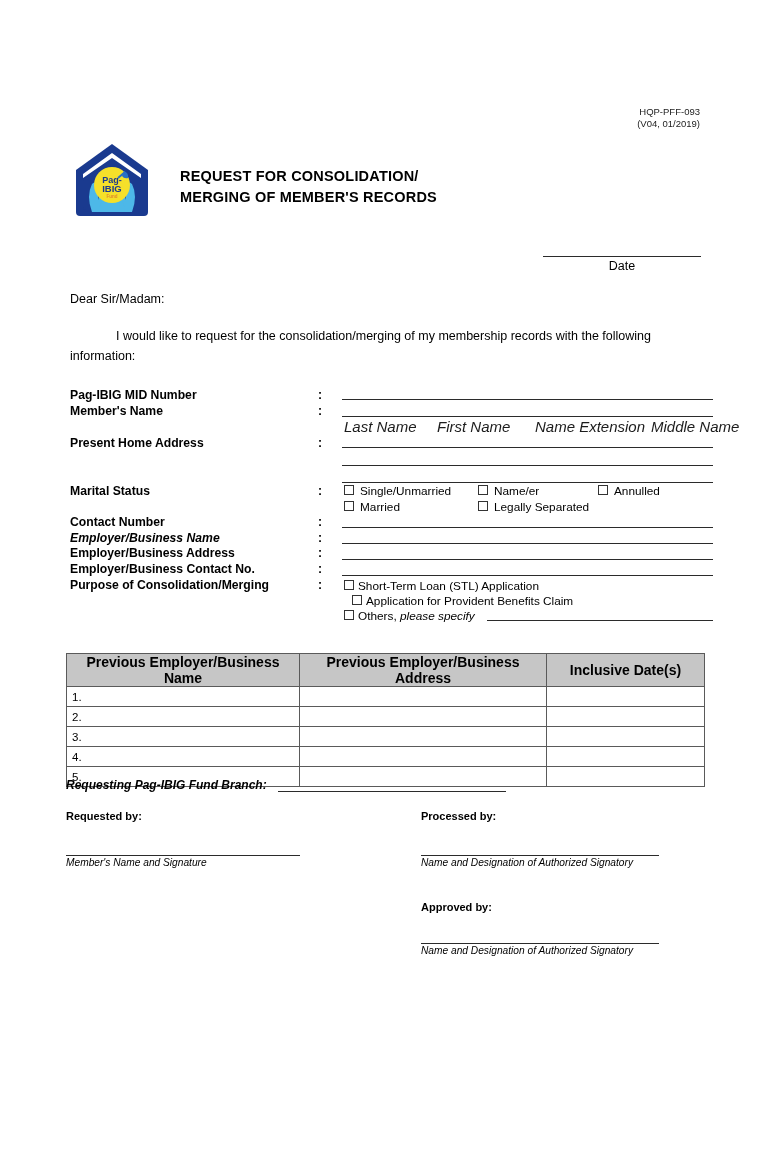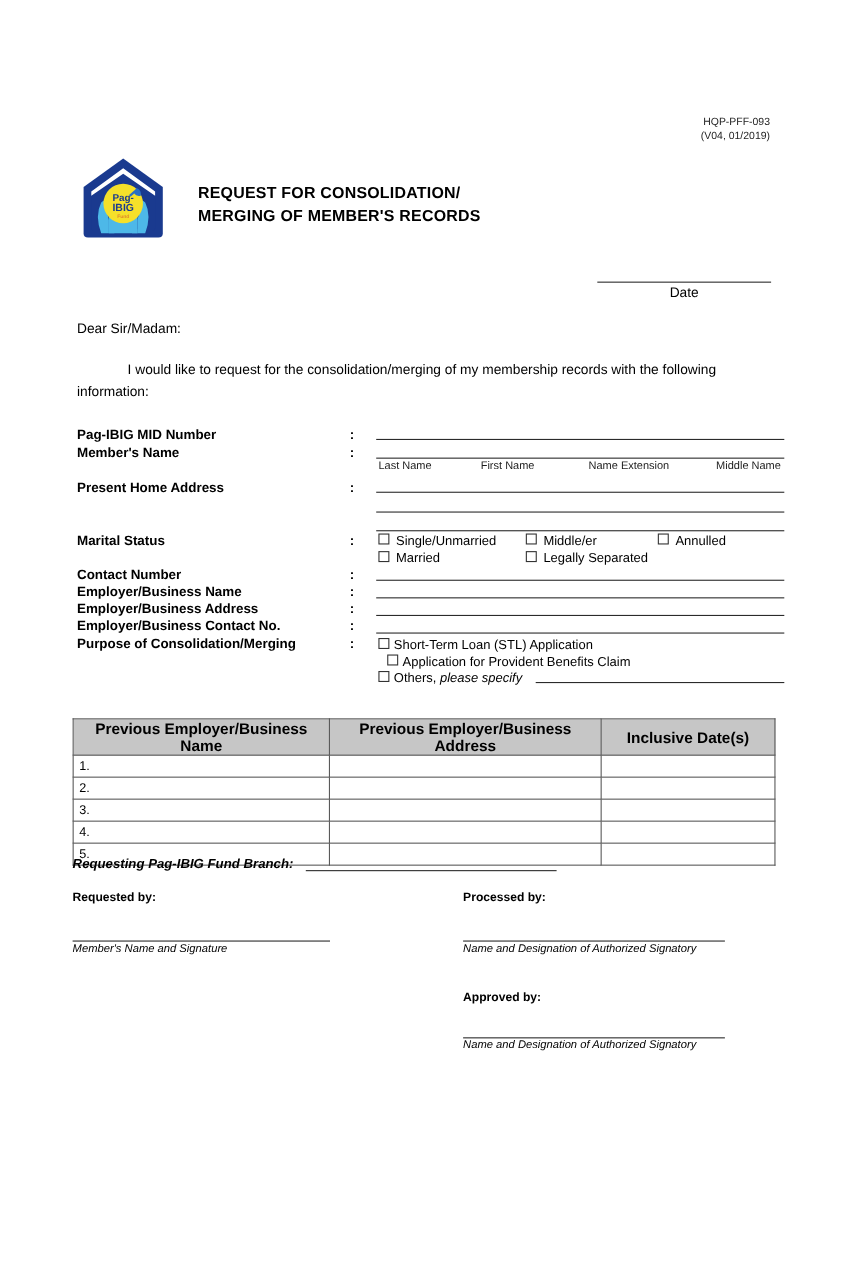--- a/index.html
+++ b/index.html
@@ -101,21 +101,22 @@
     font-weight: bold;
   }
   .fline {
     position: absolute;
     left: 342px;
     width: 371px;
     border-bottom: 1.3px solid #2b2b2b;
   }
   .sub-italic {
     position: absolute;
-    font-size: 10px;
+    font-size: 15px;
+    font-style: italic;
     color: #1c1c1c;
     white-space: nowrap;
   }
   .opt {
     position: absolute;
     font-size: 11.8px;
     white-space: nowrap;
   }
   .cbx {
     display: inline-block;
@@ -258,37 +259,37 @@
   <div class="fline" style="top:465px;"></div>
   <div class="fline" style="top:482px;"></div>
 
   <div class="lbl" style="left:70px; top:484px;">Marital Status</div>
   <div class="colon" style="top:484px;">:</div>
 
   <div class="opt" style="left:344px; top:484px;">
     <span class="cbx"></span><span>Single/Unmarried</span>
   </div>
   <div class="opt" style="left:478px; top:484px;">
-    <span class="cbx"></span><span>Middle/er</span>
+    <span class="cbx"></span><span>Name/er</span>
   </div>
   <div class="opt" style="left:598px; top:484px;">
     <span class="cbx"></span><span>Annulled</span>
   </div>
   <div class="opt" style="left:344px; top:500px;">
     <span class="cbx"></span><span>Married</span>
   </div>
   <div class="opt" style="left:478px; top:500px;">
     <span class="cbx"></span><span>Legally Separated</span>
   </div>
 
   <div class="lbl" style="left:70px; top:515px;">Contact Number</div>
   <div class="colon" style="top:515px;">:</div>
   <div class="fline" style="top:527px;"></div>
 
-  <div class="lbl" style="left:70px; top:531px;">Employer/Business Name</div>
+  <div class="lbl" style="left:70px; top:531px;font-style:italic;">Employer/Business Name</div>
   <div class="colon" style="top:531px;">:</div>
   <div class="fline" style="top:543px;"></div>
 
   <div class="lbl" style="left:70px; top:546px;">Employer/Business Address</div>
   <div class="colon" style="top:546px;">:</div>
   <div class="fline" style="top:559px;"></div>
 
   <div class="lbl" style="left:70px; top:562px;">Employer/Business Contact No.</div>
   <div class="colon" style="top:562px;">:</div>
   <div class="fline" style="top:575px;"></div>

